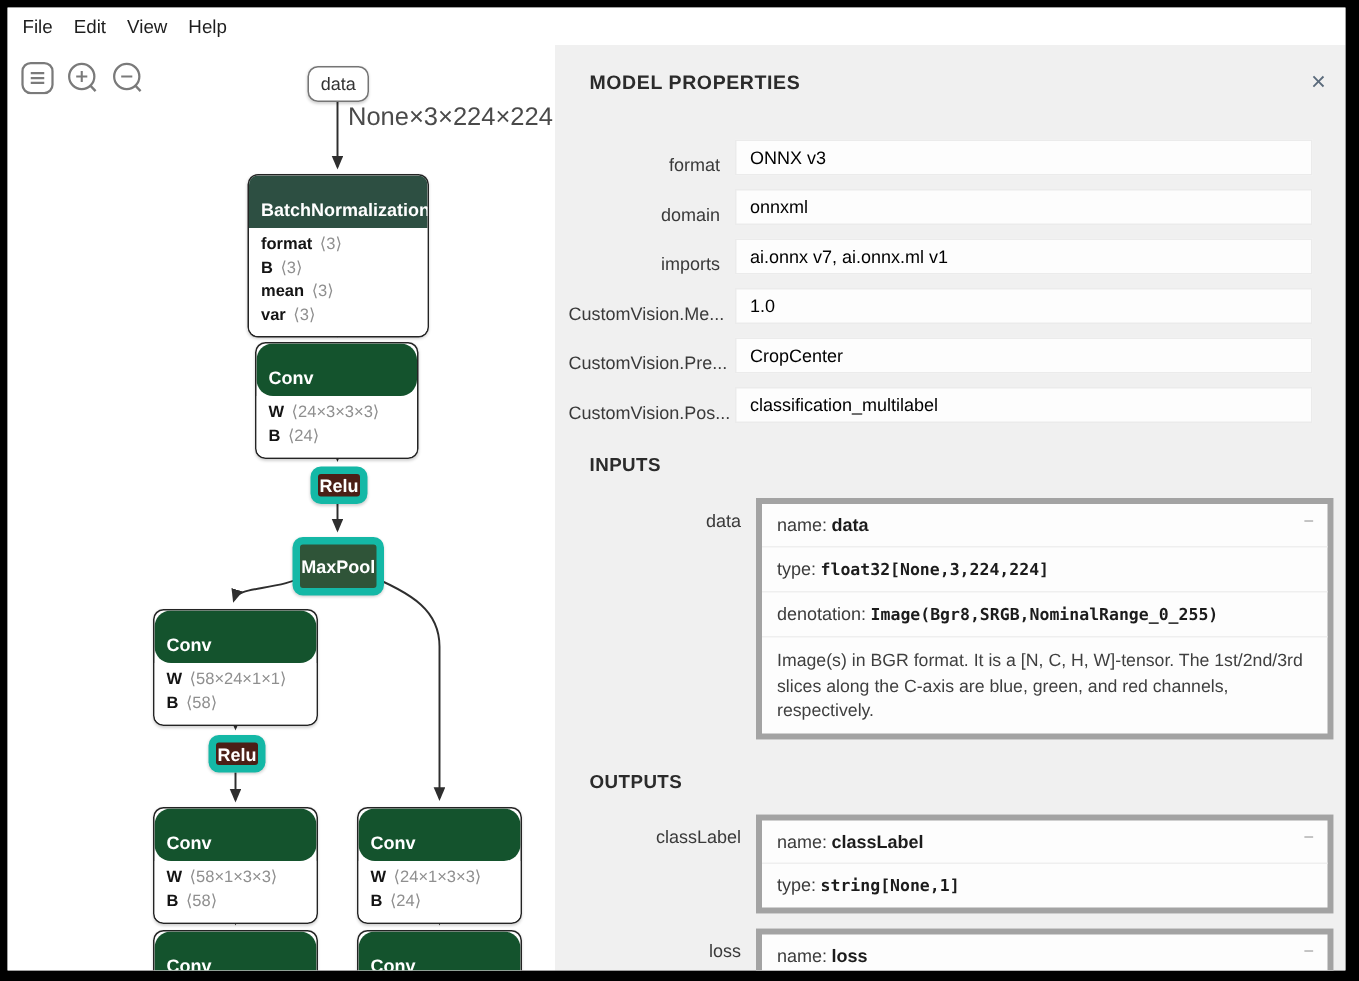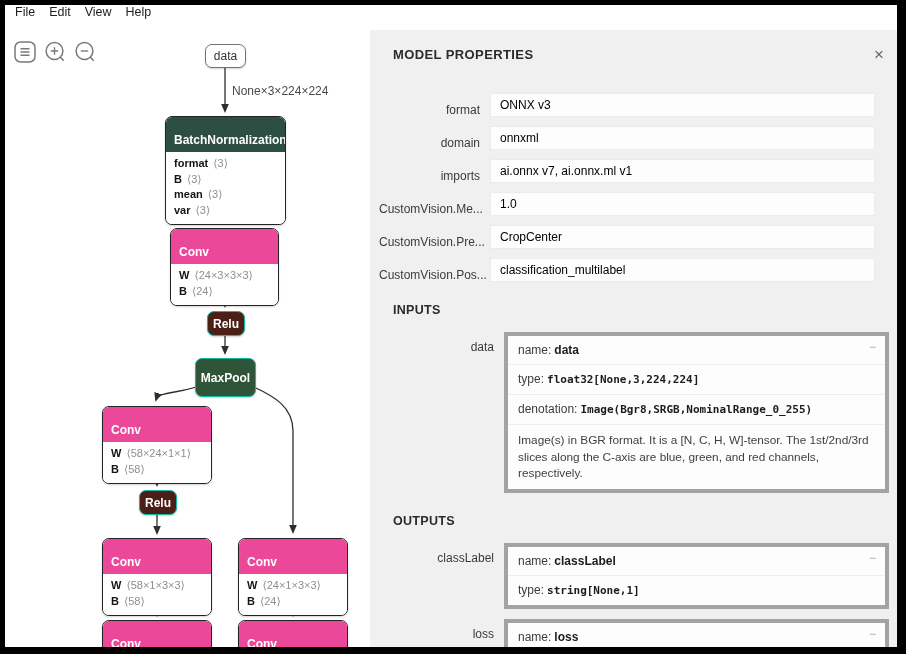--- a/index.html
+++ b/index.html
@@ -12,59 +12,59 @@
   }
   .app {
     position: absolute; left: 5px; top: 5px;
     width: 892px; height: 642px;
     background: #fff; overflow: hidden;
   }
 
   
   .menubar {
     position: absolute; left: 0; top: 0; right: 0; height: 25px;
-    background: #fff; display: flex; 
+    background: #fff; display: flex; align-items: center;
     padding-left: 10px; column-gap: 14px;
   }
   .menu-item { font-size: 12.5px; color: #1e1e1e; cursor: default; }
 
   
   .graph {
     position: absolute; left: 0; top: 25px; width: 365px; bottom: 0;
     background: #fff; overflow: hidden;
   }
   .toolbar { position: absolute; left: 9px; top: 11px; display: flex; column-gap: 8px; }
   .tool-btn { width: 22px; height: 22px; display: block; cursor: pointer; }
 
   .edges { position: absolute; left: 0; top: 0; }
 
   .edge-label {
-    position: absolute; left: 227px; top: 54px;
-    font-size: 12px; color: #4a4a4a; white-space: nowrap;
+    position: absolute; left: 227px; top: 38px;
+    font-size: 17px; color: #4a4a4a; white-space: nowrap;
   }
 
   .node {
     position: absolute; background: #fff;
     border: 1px solid #242424; border-radius: 7px;
     box-shadow: 0 1px 2px rgba(0,0,0,.18);
     overflow: hidden;
   }
   .node-hdr {
     color: #fff; font-weight: bold; font-size: 12px;
     padding: 16px 8px 5px; white-space: nowrap;
   }
-  .hdr-conv { background: #ec4899; }
+  .hdr-conv { background: #14532d; border-radius: 11px; }
   .hdr-norm { background: #2d4f42; }
   .node-body { padding: 4px 8px 6px; background: #fff; }
   .param { font-size: 11px; line-height: 15.5px; white-space: nowrap; }
   .pname { font-weight: bold; color: #141414; }
   .pdims { color: #8f8f8f; margin-left: 5px; }
 
   .pill {
-    position: absolute; border: 1px solid #14b8a6; border-radius: 7px;
+    position: absolute; border: 5px solid #14b8a6; border-radius: 7px;
     display: flex; align-items: center; justify-content: center;
     font-size: 12px; color: #fff; font-weight: bold;
     box-shadow: 0 1px 2px rgba(0,0,0,.18); white-space: nowrap;
   }
   .pill-data { background: #fff; color: #333; border: 1.5px solid #757575; font-weight: normal; }
   .pill-relu { background: #4b1f16; }
   .pill-pool { background: #2f5438; }
 
   
   .panel {

